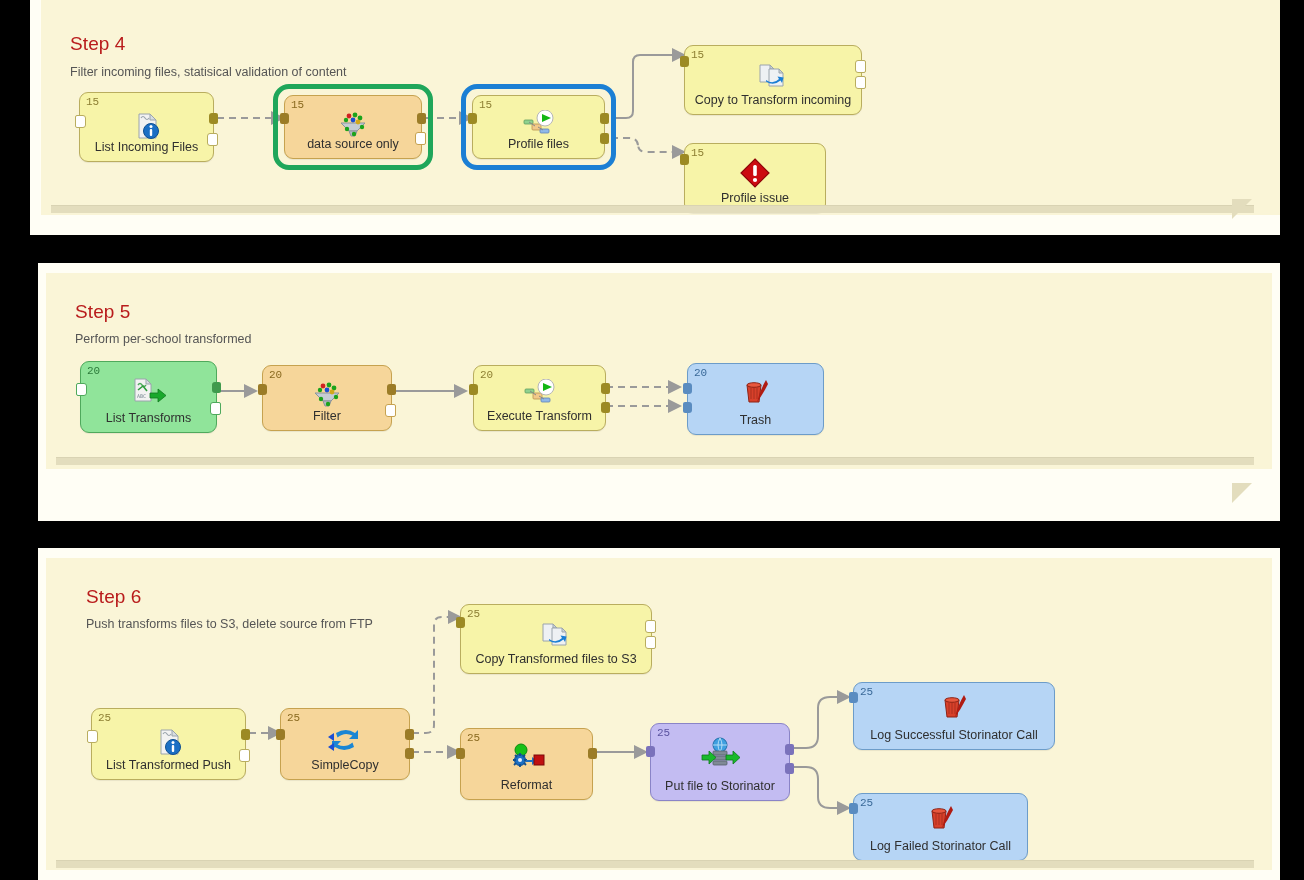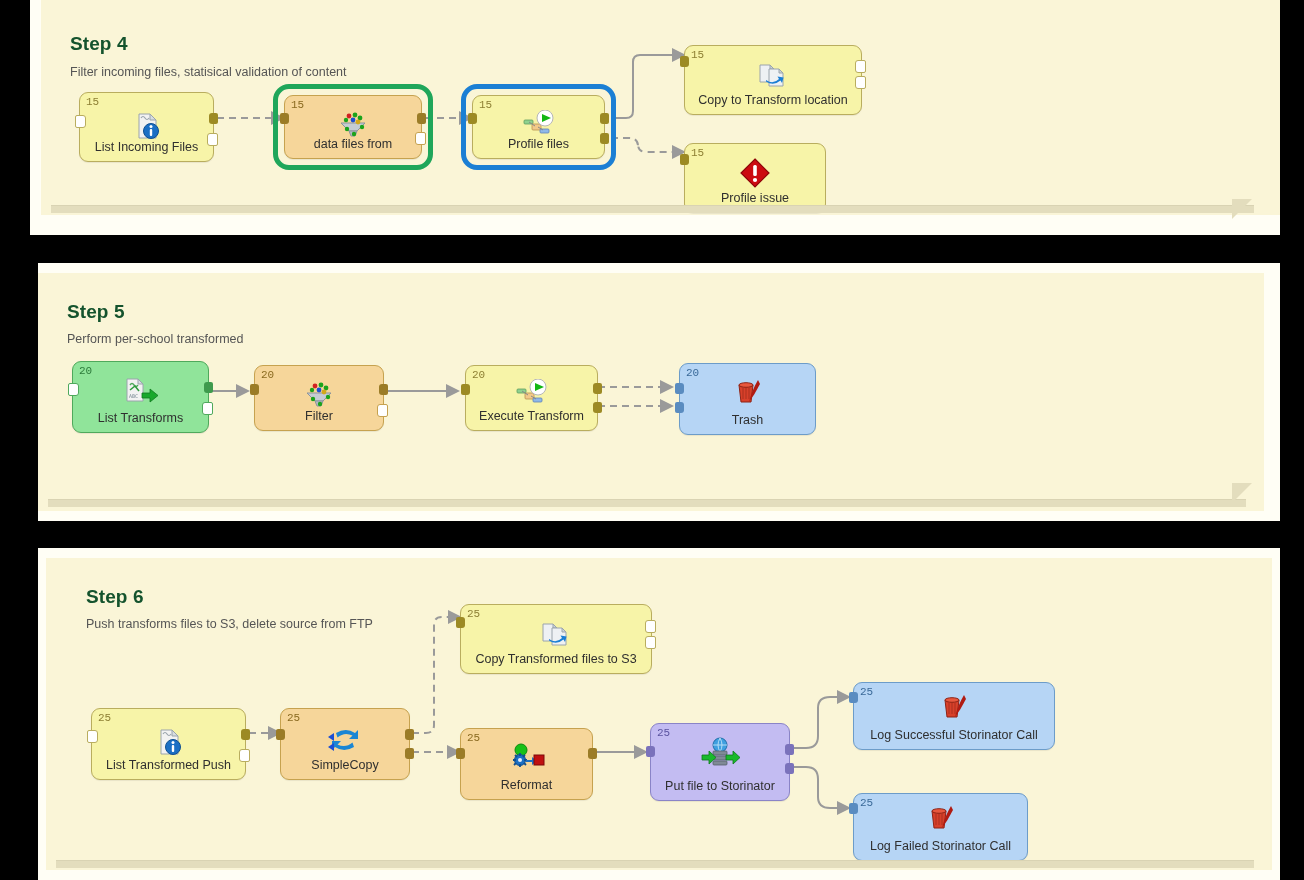--- a/index.html
+++ b/index.html
@@ -38,22 +38,22 @@
     position: absolute; left: 0; top: 0;
     width: 0; height: 0;
     border-left: 20px solid #e3ddbd;
     border-bottom: 20px solid transparent;
   }
 
   
   .step-title {
     position: absolute;
     font-size: 19px;
-    font-weight: bold;
-    color: #14532d;
+    font-weight: normal;
+    color: #b91c1c;
     letter-spacing: 0.1px;
     white-space: nowrap;
   }
   .step-sub {
     position: absolute;
     font-size: 12.5px;
     color: #555555;
     white-space: nowrap;
   }
 
@@ -205,21 +205,21 @@
             <circle cx="20" cy="5" r="2.4" fill="#1ba31b"></circle>
             <circle cx="25" cy="8" r="2.4" fill="#1ba31b"></circle>
             <circle cx="18" cy="10" r="2.4" fill="#1b4fd1"></circle>
             <circle cx="23" cy="12" r="2.4" fill="#d1a81b"></circle>
             <circle cx="11" cy="10" r="2.2" fill="#1ba31b"></circle>
             <circle cx="27" cy="17" r="2.2" fill="#1ba31b"></circle>
             <circle cx="12" cy="19" r="2.2" fill="#1ba31b"></circle>
             <circle cx="19" cy="24" r="2.2" fill="#1ba31b"></circle>
           </svg>
         </div>
-        <div class="nlabel">data files from</div>
+        <div class="nlabel">data source only</div>
         <div class="port left" style="top:17px;"></div>
         <div class="port right" style="top:17px;"></div>
         <div class="port right out-notch" style="top:36px;"></div>
       </div>
 
       <div class="halo blue" style="left:420px; top:84px; width:155px; height:86px;"></div>
 
       <div class="node yellow" style="left:431px; top:95px; width:133px; height:64px;">
         <div class="badge">15</div>
         <div class="nicon" style="top:11px;">
@@ -243,21 +243,21 @@
         <div class="badge">15</div>
         <div class="nicon" style="top:13px;">
           <svg class="ic" width="36" height="30" viewBox="0 0 36 30">
             <path d="M5,4 h10 l4,4 v13 h-14 z" fill="#eef1f4" stroke="#9aa4ac" stroke-width="1"></path>
             <path d="M15,4 l4,4 h-4 z" fill="#ccd4db" stroke="#9aa4ac" stroke-width="1"></path>
             <path d="M14,8 h10 l4,4 v13 h-14 z" fill="#eef1f4" stroke="#9aa4ac" stroke-width="1"></path>
             <path d="M24,8 l4,4 h-4 z" fill="#ccd4db" stroke="#9aa4ac" stroke-width="1"></path>
             <path d="M11,19 q7,5 13,-1 l-1.5,-2.5 l6,1 l-1.5,5.5 l-1.5,-2.5 q-7,6 -14.5,1 z" fill="#1b7fd4"></path>
           </svg>
         </div>
-        <div class="nlabel">Copy to Transform location</div>
+        <div class="nlabel">Copy to Transform incoming</div>
         <div class="port left" style="top:10px;"></div>
         <div class="port right out-notch" style="top:14px;"></div>
         <div class="port right out-notch" style="top:30px;"></div>
       </div>
 
       <div class="node yellow" style="left:643px; top:143px; width:142px; height:70px;">
         <div class="badge">15</div>
         <div class="nicon" style="top:12px;">
           <svg class="ic" width="32" height="32" viewBox="0 0 32 32">
             <path d="M16,2 L30,16 L16,30 L2,16 Z" fill="#cc0a10" stroke="#8d0509" stroke-width="1.2"></path>
@@ -270,21 +270,21 @@
       </div>
 
       <div class="scroll-track" style="left:10px; bottom:2px; width:1203px;"></div>
     </div>
     <div class="resize-grip" style="right:28px; bottom:16px;">
       <div class="tri"></div>
     </div>
   </div>
 
   <div class="panel" style="left:38px; top:263px; width:1242px; height:258px;">
-    <div class="panel-canvas" style="left:0; top:10px; width:1226px; height:238px;">
+    <div class="panel-canvas" style="left:8px; top:10px; width:1226px; height:196px;">
 
       <div class="step-title" style="left:29px; top:28px;">Step 5</div>
       <div class="step-sub" style="left:29px; top:59px;">Perform per-school transformed</div>
 
       <svg class="wires" width="1226" height="238">
         <defs>
           <marker id="ah5" markerWidth="7" markerHeight="7" refX="6" refY="3.5" orient="auto">
             <path d="M0,0 L7,3.5 L0,7 z" fill="#9a9a9a"></path>
           </marker>
         </defs>

